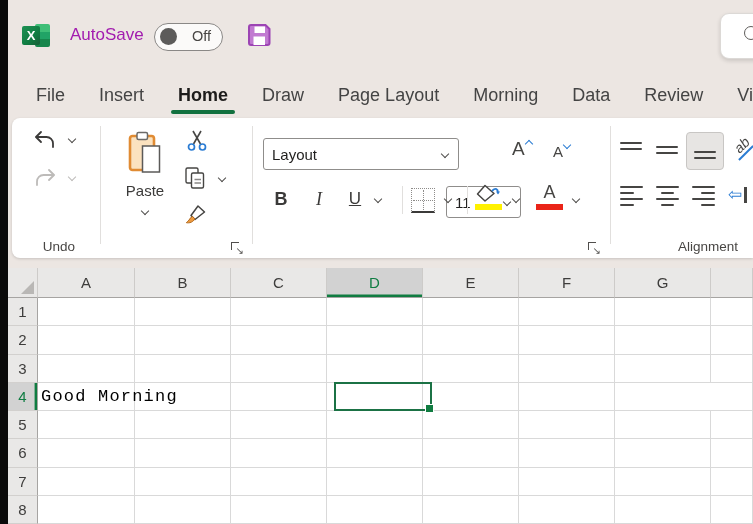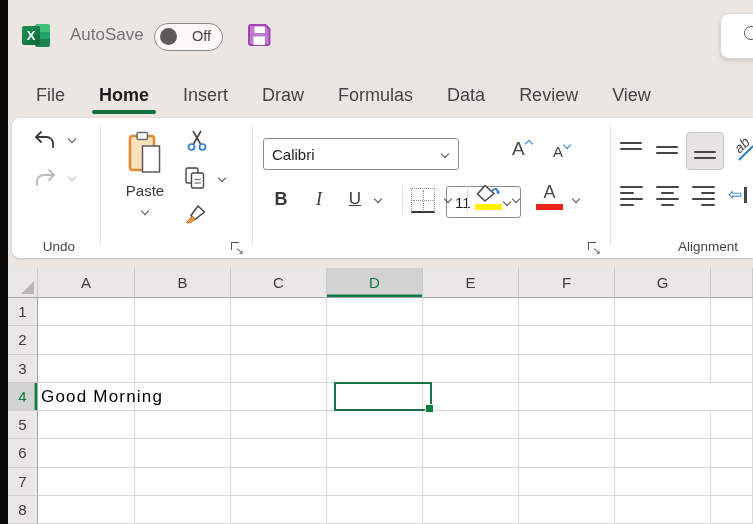--- a/index.html
+++ b/index.html
@@ -8,21 +8,21 @@
   
   .black-strip{position:absolute;left:0;top:0;width:8px;height:524px;background:#0a0a0a;}
   
   .titlebar{position:absolute;left:8px;top:0;right:0;height:72px;}
   .xl-logo{position:absolute;left:14px;top:22px;width:28px;height:27px;}
   .xl-logo .sheets{position:absolute;right:0;top:2px;width:15px;height:23px;border-radius:2px;
       background:linear-gradient(#3FBE77 0 34%,#21A366 34% 67%,#17864C 67%);}
   .xl-logo .xtile{position:absolute;left:0;top:4px;width:18px;height:19px;border-radius:2px;
       background:linear-gradient(135deg,#1D9154,#107C41 60%,#185C37);color:#fff;font-weight:bold;
       font-size:13px;display:flex;align-items:center;justify-content:center;}
-  .autosave-label{position:absolute;left:62px;top:25px;font-size:17px;color:#737373;}
+  .autosave-label{position:absolute;left:62px;top:25px;font-size:17px;color:#a21caf;}
   .toggle{position:absolute;left:146px;top:23px;width:67px;height:26px;background:#FBFAF9;
       border:1px solid #8A8886;border-radius:14px;text-align:center;}
   .toggle .knob{position:absolute;left:5px;top:4px;width:17px;height:17px;border-radius:50%;background:#5c5b5a;}
   .toggle .state{position:absolute;right:11px;top:4px;font-size:14.5px;color:#484644;}
   .save-ico{position:absolute;left:238px;top:22px;}
   .doc-title{position:absolute;left:284px;top:24px;font-size:17px;color:#252423;}
   .searchbox{position:absolute;left:712px;top:13px;width:60px;height:44px;background:#fff;
       border:1px solid #DCD9D6;border-radius:9px;box-shadow:0 2px 4px rgba(0,0,0,.14);}
   .mag{position:absolute;left:23px;top:12px;width:12px;height:12px;border:1.7px solid #5E5C5A;border-radius:50%;}
   .mag::after{content:"";position:absolute;width:7px;height:1.8px;background:#5E5C5A;transform:rotate(45deg);
@@ -122,24 +122,25 @@
         <rect x="7.5" y="14.5" width="11.5" height="8.5" fill="#fff"></rect>
       </svg>
     </div>
     <div class="searchbox">
       <span class="mag"></span>
     </div>
   </div>
 
   <div class="tabsbar">
     <div class="tab"><span>File</span></div>
+    <div class="tab"><span>Insert</span></div>
     <div class="tab active"><span>Home</span><div class="tab-underline"></div></div>
-    <div class="tab"><span>Insert</span></div>
     <div class="tab"><span>Draw</span></div>
-    <div class="tab"><span>Formulas</span></div>
+    <div class="tab"><span>Page Layout</span></div>
+    <div class="tab"><span>Morning</span></div>
     <div class="tab"><span>Data</span></div>
     <div class="tab"><span>Review</span></div>
     <div class="tab"><span>View</span></div>
   </div>
 
   <div class="ribbon">
 
     <div class="ico-abs" style="left:21px;top:12px;">
       <svg width="24" height="20" viewBox="0 0 24 20">
         <path d="M8 2 L3 7 L8 12" fill="none" stroke="#3b3a39" stroke-width="1.8" stroke-linecap="round" stroke-linejoin="round"></path>
@@ -186,21 +187,21 @@
     <div class="ico-abs" style="left:173px;top:86px;">
       <svg width="24" height="24" viewBox="0 0 24 24">
         <path d="M13 2 L19.5 8 L10 15.5 L6 11.5 Z" fill="#fff" stroke="#464543" stroke-width="1.5" stroke-linejoin="round"></path>
         <path d="M7.5 12.5 L9.8 14.8 C8.2 18.2 4.5 19.3 1.3 18.7 C3.5 16.7 4.6 15.5 5.5 13.8 Z" fill="#ED9A3F" stroke="#B36A1D" stroke-width="1"></path>
       </svg>
     </div>
     <span class="launcher" style="left:219px;top:124px;"></span>
     <div class="vsep" style="left:240px;"></div>
 
     <div class="combo" style="left:251px;top:20px;width:178px;">
-      <span>Calibri</span>
+      <span>Layout</span>
       <span class="chev"></span>
     </div>
     <div class="combo" style="left:434px;top:20px;width:57px;margin-top:48px;">
       <span>11</span>
       <span class="chev"></span>
     </div>
     <div class="ico-abs" style="left:500px;top:20px;">
       <span class="bigA">A</span><span class="chev blue-up" style="vertical-align:10px;"></span>
     </div>
     <div class="ico-abs" style="left:541px;top:24px;">
@@ -318,21 +319,21 @@
           <div class="gc" style="width: 96px;"></div>
           <div class="gc" style="width: 96px;"></div>
           <div class="gc" style="width: 96px;"></div>
           <div class="gc" style="width: 96px;"></div>
           <div class="gc" style="width: 96px;"></div>
           <div class="gc" style="width: 96px;"></div>
           <div class="gc" style="flex: 1 1 0%;"></div>
         </div>
         <div class="grow">
           <div class="rh sel">4</div>
-          <div class="gc" style="width: 97px;">
+          <div class="gc" style="width: 97px; font-family: Liberation Mono, monospace;">
             <span class="cellval">Good Morning</span>
           </div>
           <div class="gc" style="width: 96px;"></div>
           <div class="gc" style="width: 96px;"></div>
           <div class="gc" style="width: 96px;"></div>
           <div class="gc" style="width: 96px;"></div>
           <div class="gc" style="width: 96px;"></div>
           <div class="gc" style="flex: 1 1 0%;"></div>
         </div>
         <div class="grow">

